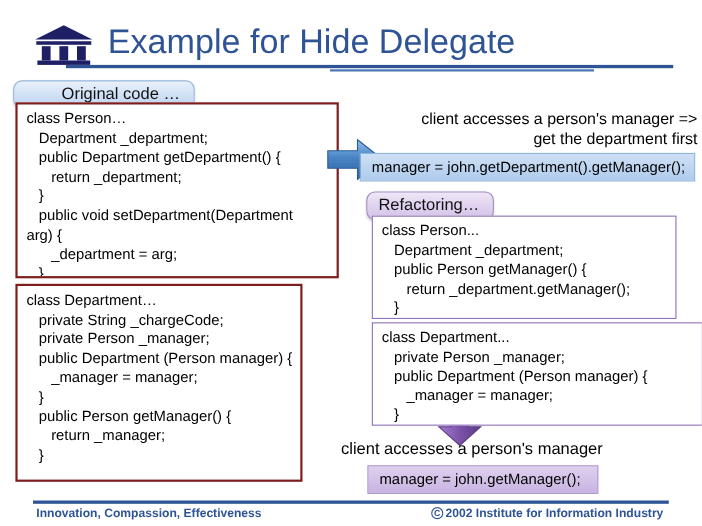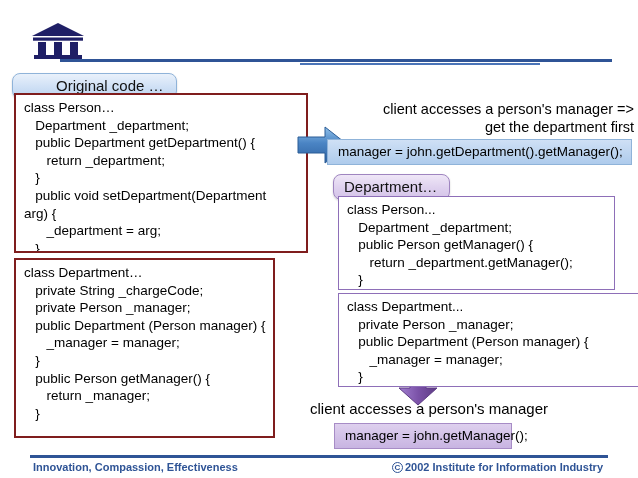--- a/index.html
+++ b/index.html
@@ -112,21 +112,21 @@
     color: #000000;
     white-space: nowrap;
     padding: 4px 8px 5px 10px;
   }
   #line-before {
     left: 327px; top: 139px; width: 305px;
     background: linear-gradient(to bottom, #cfe0f5 0%, #aecbec 100%);
     border: 1px solid #8fb3d9;
   }
   #line-after {
-    left: 334px; top: 423px; width: 178px;
+    left: 334px; top: 423px; width: 210px;
     background: linear-gradient(to bottom, #ded0ee 0%, #c8b4e2 100%);
     border: 1px solid #a78cc6;
   }
 
   
   #arrow-right {
     position: absolute;
     left: 297px; top: 125px;
     width: 52px; height: 40px;
   }
@@ -174,20 +174,21 @@
     <svg width="56" height="38" viewBox="0 0 56 38" xmlns="http://www.w3.org/2000/svg">
       <polygon points="28,1 54,14 2,14" fill="#1f1f66"></polygon>
       <rect x="3" y="15.5" width="50" height="3.2" fill="#1f1f66"></rect>
       <rect x="8" y="20" width="8" height="13" fill="#1f1f66"></rect>
       <rect x="24" y="20" width="8" height="13" fill="#1f1f66"></rect>
       <rect x="40" y="20" width="8" height="13" fill="#1f1f66"></rect>
       <rect x="4" y="33" width="48" height="4" fill="#1f1f66"></rect>
     </svg>
   </div>
 
+  <div id="title">Example for Hide Delegate</div>
   <div id="title-rule"></div>
   <div id="title-rule2"></div>
 </div>
 
 <div class="tab-label" id="tab-original">Original code …</div>
 
 <div class="code-box blue-box" id="code-person">class Person…
    Department _department;
    public Department getDepartment() {
       return _department;
@@ -231,21 +232,21 @@
     </defs>
     <polygon points="13,1 29,1 29,18 40,18 21,35 2,18 13,18" fill="url(#gpurp)" stroke="#5d3b84" stroke-width="1"></polygon>
   </svg>
 </div>
 
 <div class="note-text" id="note-top">client accesses a person's manager =&gt;
 get the department first</div>
 
 <div class="code-line" id="line-before">manager = john.getDepartment().getManager();</div>
 
-<div class="tab-label" id="tab-refactoring">Department…</div>
+<div class="tab-label" id="tab-refactoring">Refactoring…</div>
 
 <div class="code-box purple-box" id="code-person2">class Person...
    Department _department;
    public Person getManager() {
       return _department.getManager();
    }</div>
 
 <div class="code-box purple-box" id="code-department2">class Department...
    private Person _manager;
    public Department (Person manager) {

